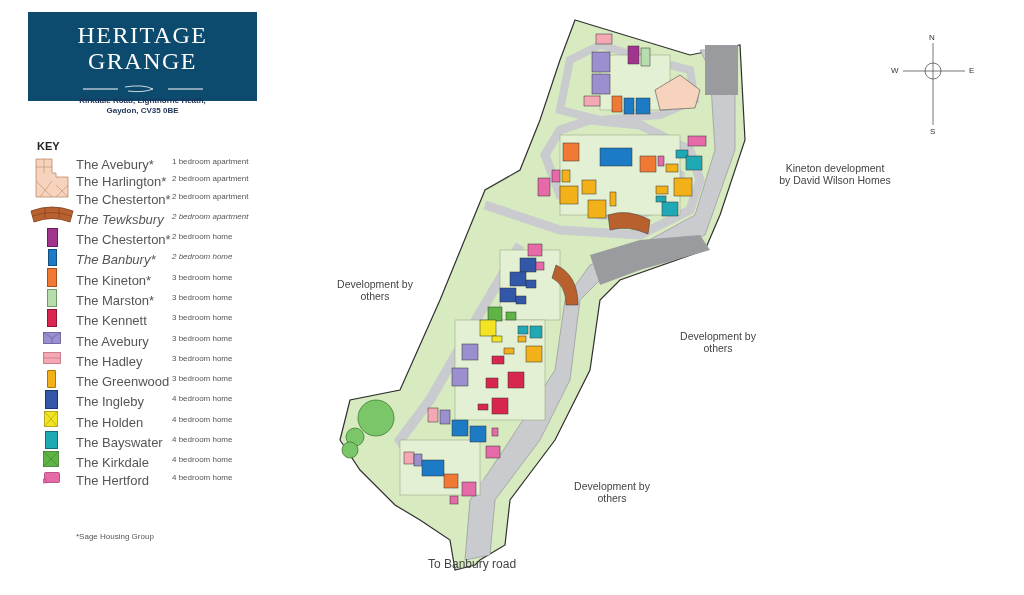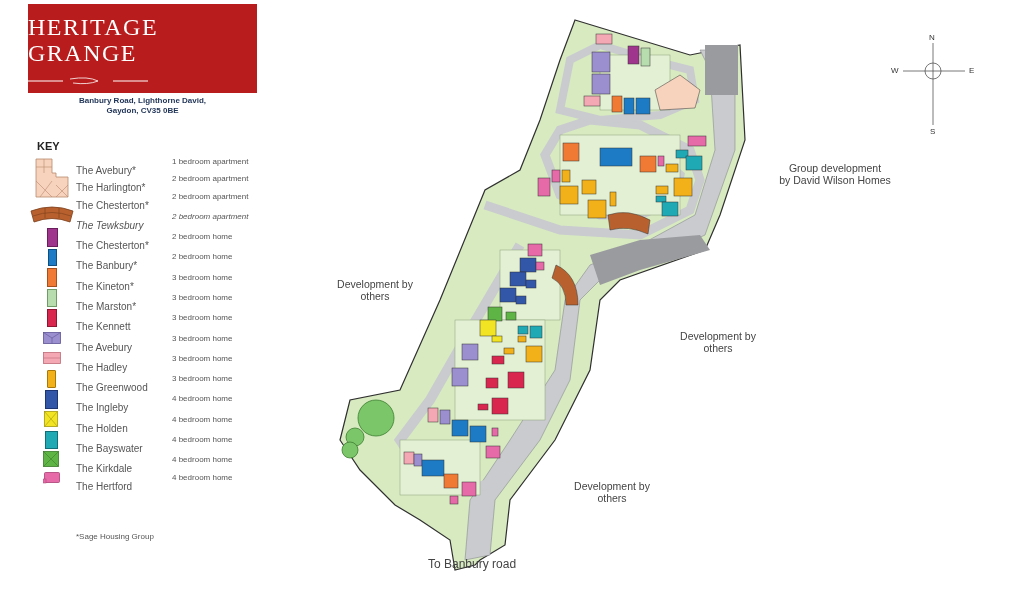--- a/index.html
+++ b/index.html
@@ -1,40 +1,40 @@
 <!DOCTYPE html>
 <html><head>
 <meta charset="utf-8">
 <style>
   html, body { margin: 0; padding: 0; }
   body {
     width: 1024px; height: 595px; position: relative; overflow: hidden;
     background: #ffffff; font-family: "Liberation Sans", "DejaVu Sans", sans-serif; color: #4a4a4a;
   }
   .logo-box {
-    position: absolute; left: 28px; top: 4px; width: 229px; height: 89px;
-    background: #b91c1c; color: #ffffff; text-align: left;
+    position: absolute; left: 28px; top: 12px; width: 229px; height: 89px;
+    background: #0c4a6e; color: #ffffff; text-align: center;
   }
   .logo-title {
     font-family: "Liberation Serif", "DejaVu Serif", serif;
     font-size: 24px; letter-spacing: 1.5px; margin-top: 10px; line-height: 26px;
   }
   .logo-sub {
     font-size: 9.5px; letter-spacing: 2.5px; margin-top: 3px;
   }
   .logo-ornament { margin-top: 6px; }
   .address {
     position: absolute; left: 28px; top: 96px; width: 229px; text-align: center;
     font-size: 8px; font-weight: bold; color: #1f3356; line-height: 10px;
   }
   .key-title {
     position: absolute; left: 37px; top: 140px; font-size: 11px; font-weight: bold; color: #222;
   }
   .key-row { position: absolute; left: 30px; height: 18px; width: 240px; }
-  .key-name { position: absolute; left: 46px; top: 8px; font-size: 10px; color: #555; white-space: nowrap; }
+  .key-name { position: absolute; left: 46px; top: 0; font-size: 13px; color: #555; white-space: nowrap; }
   .key-desc { position: absolute; left: 142px; top: 0; font-size: 8px; color: #555; white-space: nowrap; }
   .key-swatch { position: absolute; }
   .key-note { position: absolute; left: 76px; top: 491px; font-size: 8px; color: #555; margin-top: 41px; }
   .map-svg { position: absolute; left: 0; top: 0; }
   .map-label {
     position: absolute; text-align: center; font-size: 10.5px; color: #444; line-height: 12px;
   }
   .compass { position: absolute; left: 885px; top: 33px; width: 100px; height: 105px; }
   .compass-letter { position: absolute; font-size: 8px; color: #333; }
   .road-label { position: absolute; left: 428px; top: 557px; font-size: 12px; color: #444; }
@@ -46,21 +46,21 @@
   <div class="logo-title">HERITAGE GRANGE</div>
   <div class="logo-ornament">
     <svg width="120" height="10" viewBox="0 0 120 10">
       <line x1="0" y1="5" x2="35" y2="5" stroke="#ffffff" stroke-width="1"></line>
       <path d="M42 3 Q60 0 70 5 Q60 9 45 7" fill="none" stroke="#ffffff" stroke-width="0.8"></path>
       <line x1="85" y1="5" x2="120" y2="5" stroke="#ffffff" stroke-width="1"></line>
     </svg>
   </div>
 </div>
 <div class="address">
-  <div>Banbury Road, Lighthorne David,</div>
+  <div>Kirkdale Road, Lighthorne Heath,</div>
   <div>Gaydon, CV35 0BE</div>
 </div>
 
 <div class="key-title">KEY</div>
 
 <svg class="key-swatch" style="left:34px; top:157px;" width="36" height="42" viewBox="0 0 36 42">
   <path d="M2 2 L18 2 L18 16 L22 16 L22 20 L34 20 L34 40 L2 40 Z" fill="#f7d3bd" stroke="#b88a70" stroke-width="0.8"></path>
   <path d="M2 10 L18 10 M10 2 L10 16 M2 24 L18 40 M18 24 L6 40 M22 28 L34 40 M34 28 L22 40" stroke="#b88a70" stroke-width="0.6" fill="none"></path>
 </svg>
 
@@ -86,21 +86,21 @@
   <span class="key-desc">2 bedroom apartment</span>
 </div>
 
 <div class="key-swatch" style="left:47px; top:228px; width:9px; height:17px; background:#a0358d; border:1px solid #6a1f5c;"></div>
 <div class="key-row" style="top:232px;">
   <span class="key-name">The Chesterton*</span>
   <span class="key-desc">2 bedroom home</span>
 </div>
 
 <div class="key-swatch" style="left:48px; top:249px; width:7px; height:15px; background:#1c7bc4; border:1px solid #0f4f80;"></div>
-<div class="key-row" style="top:252px;">
+<div class="key-row" style="top:252px;font-style:italic;">
   <span class="key-name">The Banbury*</span>
   <span class="key-desc">2 bedroom home</span>
 </div>
 
 <div class="key-swatch" style="left:47px; top:268px; width:8px; height:17px; background:#f07a34; border:1px solid #a64f1d;"></div>
 <div class="key-row" style="top:273px;">
   <span class="key-name">The Kineton*</span>
   <span class="key-desc">3 bedroom home</span>
 </div>
 
@@ -280,21 +280,21 @@
   </g>
 
   <g fill="#7cc66a" stroke="#3e7d31" stroke-width="0.8">
     <circle cx="376" cy="418" r="18"></circle>
     <circle cx="355" cy="437" r="9"></circle>
     <circle cx="350" cy="450" r="8"></circle>
   </g>
 </svg>
 
 <div class="map-label" style="left:760px; top:162px; width:150px;">
-  <div>Group development</div>
+  <div>Kineton development</div>
   <div>by David Wilson Homes</div>
 </div>
 <div class="map-label" style="left:320px; top:278px; width:110px;">
   <div>Development by</div>
   <div>others</div>
 </div>
 <div class="map-label" style="left:663px; top:330px; width:110px;">
   <div>Development by</div>
   <div>others</div>
 </div>

